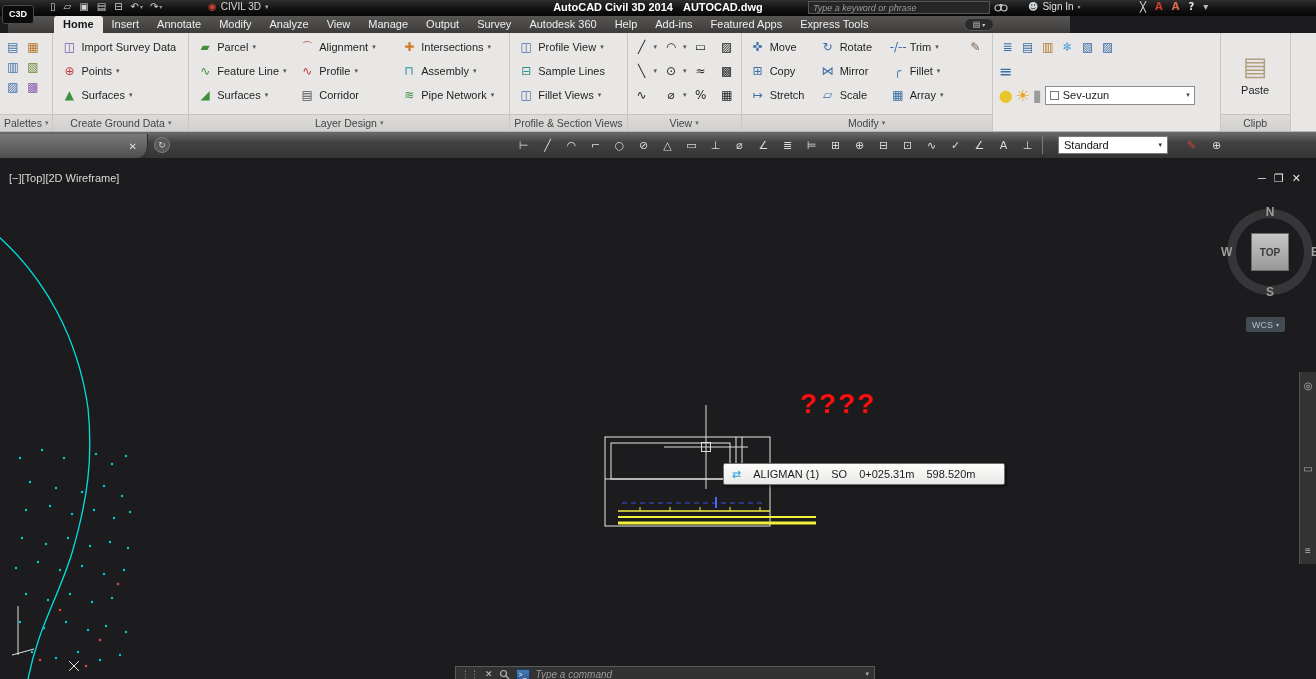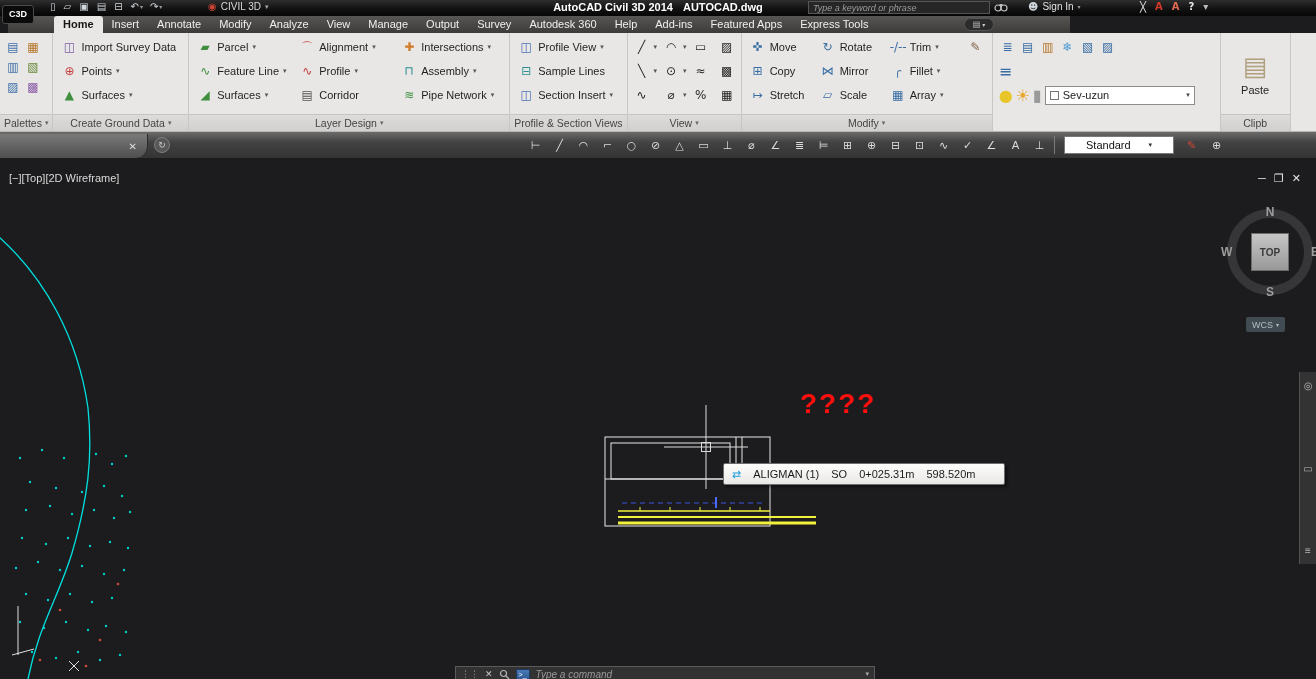--- a/index.html
+++ b/index.html
@@ -77,21 +77,21 @@
   .tb-handle { width:148px; height:24px; margin-top:2px; background:linear-gradient(#7a7a7a,#4e4e4e);
     border-right:1px solid #2a2a2a; border-radius:0 0 12px 0; display:flex; align-items:center;
     justify-content:flex-end; padding-right:10px; color:#ddd; font-size:10px; }
   .tb-round { width:16px; height:16px; margin-left:6px; border-radius:50%; background:#585858;
     border:1px solid #7e7e7e; color:#ccc; font-size:9px; display:flex; align-items:center; justify-content:center; }
   .ticons { display:flex; gap:1px; margin-left:auto; align-items:center; }
   .tico { width:23px; height:20px; background:none; border:1px solid transparent; color:#dcdcdc;
     font-size:11px; display:flex; align-items:center; justify-content:center; font-family:inherit; }
   .tsep { width:1px; height:18px; background:#2b2b2b; border-right:1px solid #7a7a7a; margin:0 3px; }
   .style-dd { width:110px; height:18px; background:#fff; border:1px solid #7a7a7a; display:flex;
-    align-items:center; font-size:11px; color:#111; padding:0 21px; margin:0 6px; }
+    align-items:center; font-size:11px; color:#111; padding:0 5px; margin:0 12px; }
   .style-dd .car { margin-left:auto; font-size:7px; color:#333; }
   .trailing { display:flex; gap:2px; margin-right:88px; }
 
   
   .viewport { position:absolute; left:0; top:158px; width:1316px; height:521px; background:#1c1c1e; overflow:hidden; }
   .vp-label { position:absolute; left:9px; top:14px; font-size:11px; color:#d9d9d9; display:flex; gap:0; }
   .vp-label span { cursor:default; }
   .win-controls { position:absolute; left:1258px; top:14px; display:flex; gap:8px; color:#e6e6e6; font-size:11px; }
   .compass { position:absolute; left:1227px; top:51px; width:86px; height:86px; }
   .compass .ring { position:absolute; inset:0; border-radius:50%; border:9px solid rgba(150,150,150,0.22); }
@@ -351,21 +351,21 @@
           <span>Profile View</span>
           <span class="car">▾</span>
         </div>
           <div class="rbtn">
           <span class="ic g" style="color: rgb(42, 143, 143);">⊟</span>
           <span>Sample Lines</span>
           <span class="car"></span>
         </div>
           <div class="rbtn">
           <span class="ic g" style="color: rgb(74, 111, 176);">◫</span>
-          <span>Section Insert</span>
+          <span>Fillet Views</span>
           <span class="car">▾</span>
         </div>
         </div>
     </div>
     <div class="panel-label">
       <span>Profile &amp; Section Views</span>
     </div>
   </div>
 
   <div class="panel">

